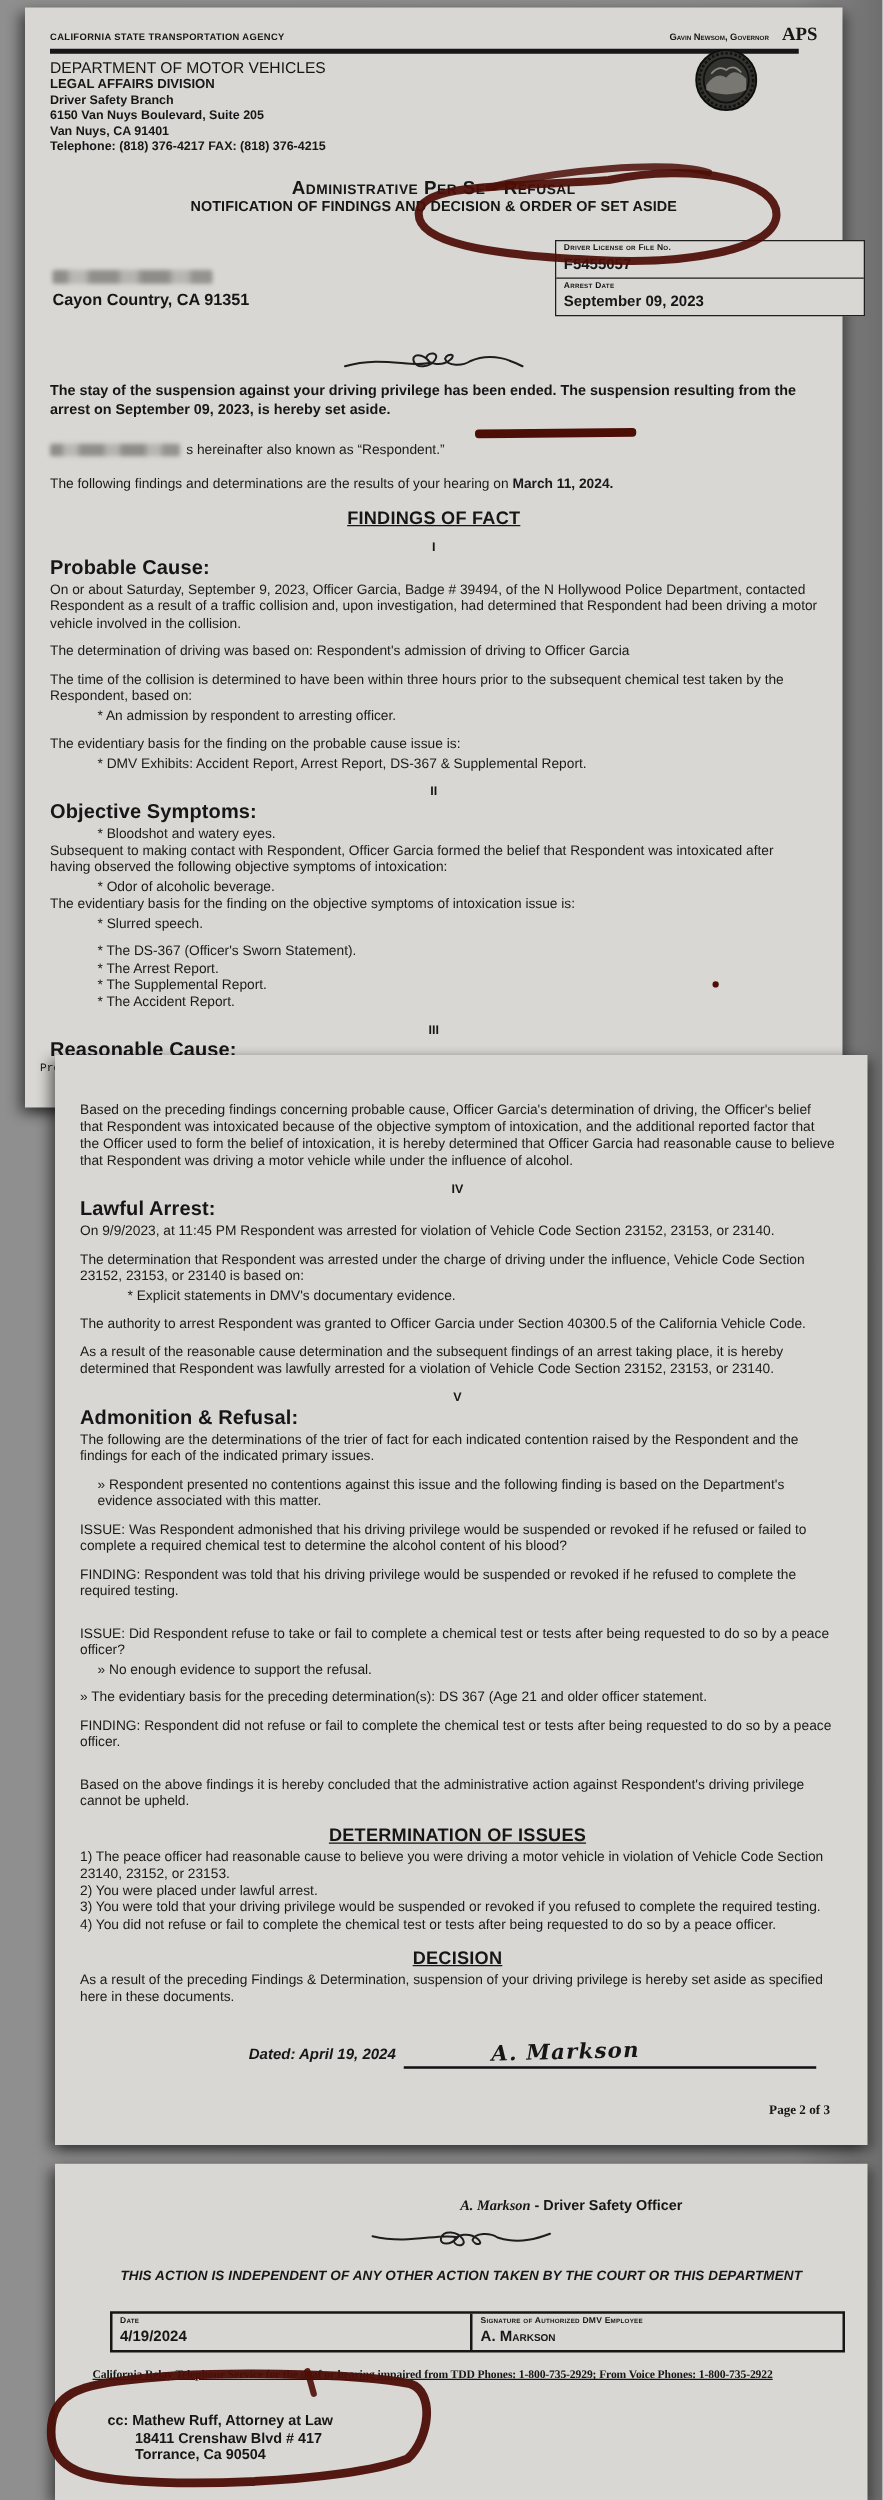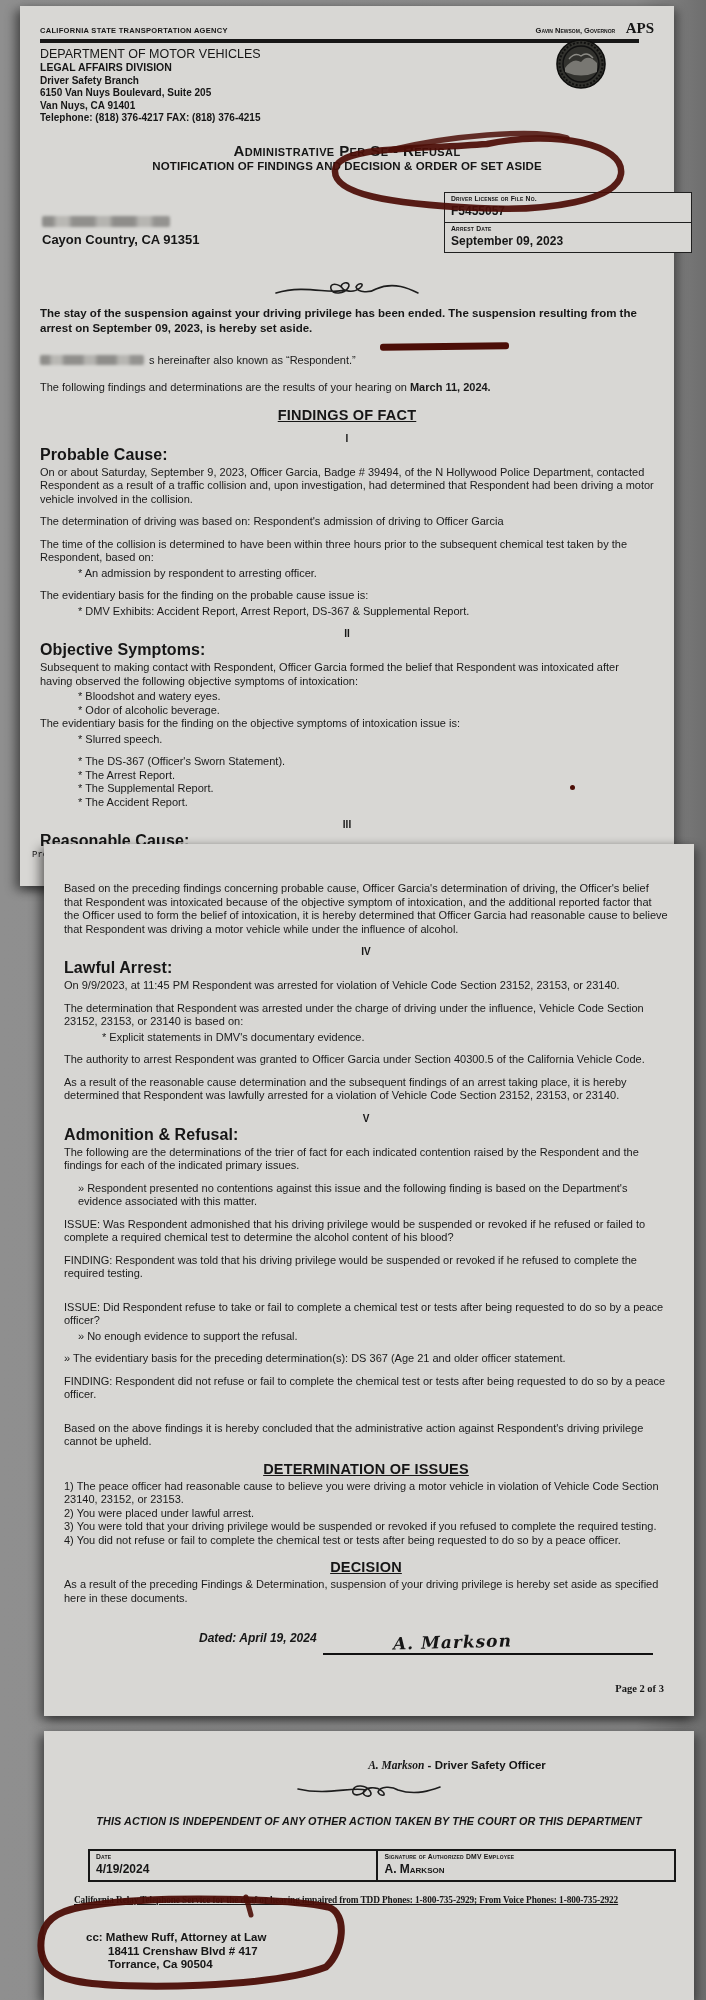--- a/index.html
+++ b/index.html
@@ -57,21 +57,21 @@
   .resline{margin-top:17px;display:flex;align-items:center;}
   .namesmudge{display:inline-block;width:104px;height:10px;margin-right:5px;}
   .hearing{margin-top:14px;}
   .bullets{position:relative;}
   .reddot{position:absolute;left:530px;top:30px;width:5px;height:5px;border-radius:50%;background:#4c0e07;}
   .p1footer{position:absolute;left:12px;right:12px;bottom:26px;display:flex;align-items:flex-end;font-family:Liberation Mono, monospace;}
   .pfl{font-size:9px;width:290px;}
   .pfc{font-size:10px;font-weight:bold;width:120px;text-align:center;}
   .pfr{font-size:15px;font-weight:bold;flex:1;text-align:center;letter-spacing:1px;margin-top:20px;}
   
-  .datedrow{position:relative;display:flex;align-items:flex-start;margin:26px 0 0 135px;}
+  .datedrow{position:relative;display:flex;align-items:center;margin:26px 0 0 135px;}
   .datedlabel{font-size:12px;font-weight:bold;font-style:italic;white-space:nowrap;}
   .sigline{position:relative;width:330px;border-bottom:2px solid #111;margin-left:6px;height:22px;}
   .signature{position:absolute;left:70px;bottom:1px;font-family:"DejaVu Serif","Liberation Serif",serif;font-style:italic;font-size:17px;font-weight:bold;transform:rotate(-1.5deg);letter-spacing:1px;white-space:nowrap;}
   .p2footer{position:absolute;right:30px;bottom:22px;font-family:"Liberation Serif",serif;font-size:10.5px;font-weight:bold;}
   
   .officerline{text-align:center;transform:translateX(88px);font-size:11.5px;font-weight:bold;}
   .officername{font-family:"Liberation Serif",serif;font-style:italic;}
   .indep{margin-top:16px;text-align:center;font-size:10.8px;font-weight:bold;font-style:italic;letter-spacing:.1px;}
   .sigtable{display:flex;margin:22px 0 0 14px;width:588px;border:2px solid #161616;box-sizing:border-box;}
   .cell{padding:2px 6px 4px 6px;}
@@ -162,22 +162,22 @@
   <div class="sect">Probable Cause:</div>
   <div class="bt mb">On or about Saturday, September 9, 2023, Officer Garcia, Badge # 39494, of the N Hollywood Police Department, contacted Respondent as a result of a traffic collision and, upon investigation, had determined that Respondent had been driving a motor vehicle involved in the collision.</div>
   <div class="bt mb">The determination of driving was based on: Respondent's admission of driving to Officer Garcia</div>
   <div class="bt mbs">The time of the collision is determined to have been within three hours prior to the subsequent chemical test taken by the Respondent, based on:</div>
   <div class="bt ind mb">* An admission by respondent to arresting officer.</div>
   <div class="bt mbs">The evidentiary basis for the finding on the probable cause issue is:</div>
   <div class="bt ind">* DMV Exhibits:  Accident Report, Arrest Report, DS-367 &amp; Supplemental Report.</div>
 
   <div class="roman">II</div>
   <div class="sect">Objective Symptoms:</div>
+  <div class="bt ind">* Bloodshot and watery eyes.</div>
   <div class="bt mbs">Subsequent to making contact with Respondent,  Officer Garcia formed the belief that Respondent was intoxicated after having observed the following objective symptoms of intoxication:</div>
-  <div class="bt ind">* Bloodshot and watery eyes.</div>
   <div class="bt ind">* Odor of alcoholic beverage.</div>
   <div class="bt mbs">The evidentiary basis for the finding on the objective symptoms of intoxication issue is:</div>
   <div class="bt ind mb">* Slurred speech.</div>
   <div class="bullets">
     <div class="bt ind">* The DS-367 (Officer's Sworn Statement).</div>
     <div class="bt ind">* The Arrest Report.</div>
     <div class="bt ind">* The Supplemental Report.</div>
     <div class="bt ind">* The Accident Report.</div>
     <div class="reddot"></div>
   </div>

